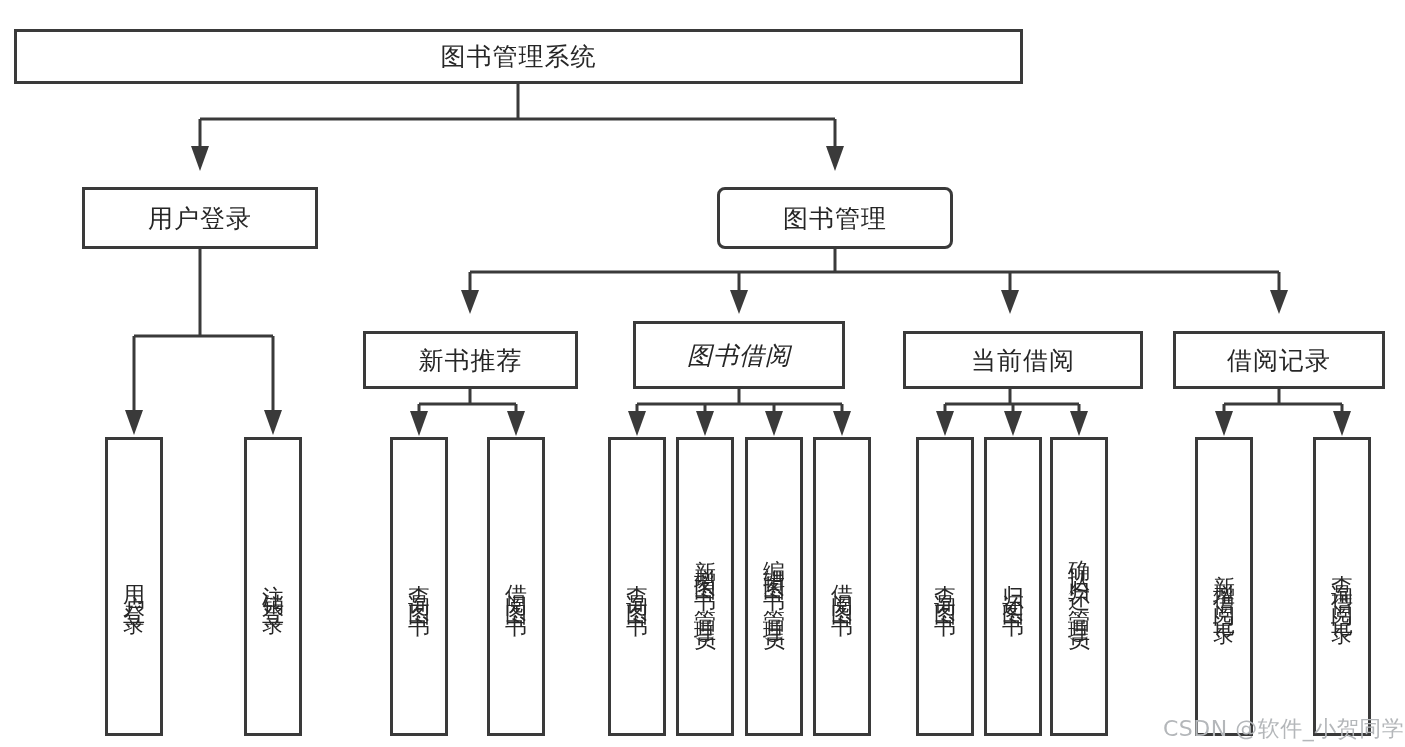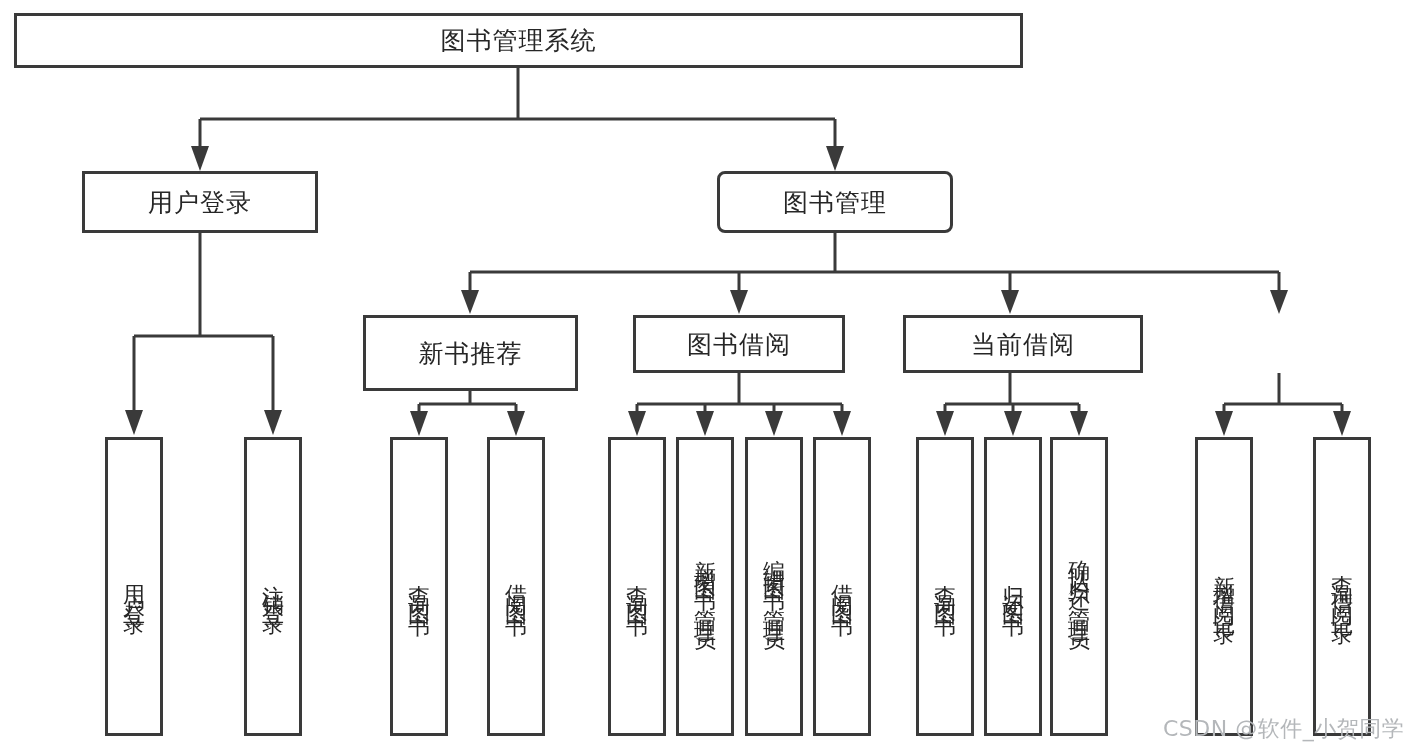--- a/index.html
+++ b/index.html
@@ -36,38 +36,39 @@
     border: 3px solid var(--line);
     color: var(--text);
     display: flex;
     align-items: center;
     justify-content: center;
   }
   .hbox {
     font-size: 25px;
     letter-spacing: 1px;
     white-space: nowrap;
+    margin-top: 16px;
   }
   .vbox {
     writing-mode: vertical-lr;
     text-orientation: mixed;
     font-size: 22px;
     letter-spacing: 10px;
     line-height: 1;
     width: 58px;
     top: 437px;
     height: 299px;
   }
 
   
   .n-root   { left: 14px;  top: 13px;  width: 1009px; height: 55px; }
   .n-login  { left: 82px;  top: 171px; width: 236px;  height: 62px; }
   .n-mgmt   { left: 717px; top: 171px; width: 236px;  height: 62px; border-radius: 8px; }
-  .n-newbook { left: 363px;  top: 315px; width: 215px; height: 76px; }
-  .n-borrow  { left: 633px;  top: 315px; width: 212px; height: 58px; }
+  .n-newbook { left: 363px;  top: 315px; width: 215px; height: 58px; }
+  .n-borrow  { left: 633px;  top: 305px; width: 212px; height: 68px; font-style: italic; }
   .n-current { left: 903px;  top: 315px; width: 240px; height: 58px; }
   .n-records { left: 1173px; top: 315px; width: 212px; height: 58px; }
 
   .v-1a { left: 105px;  }
   .v-1b { left: 244px;  }
   .v-2a { left: 390px;  }
   .v-2b { left: 487px;  }
   .v-3a { left: 608px;  }
   .v-3b { left: 676px;  }
   .v-3c { left: 745px;  }
@@ -144,20 +145,21 @@
   </svg>
 
   <div class="node hbox n-root">图书管理系统</div>
 
   <div class="node hbox n-login">用户登录</div>
   <div class="node hbox n-mgmt">图书管理</div>
 
   <div class="node hbox n-newbook">新书推荐</div>
   <div class="node hbox n-borrow">图书借阅</div>
   <div class="node hbox n-current">当前借阅</div>
+  <div class="node hbox n-records">借阅记录</div>
 
   <div class="node vbox v-1a">用户登录</div>
   <div class="node vbox v-1b">注销登录</div>
 
   <div class="node vbox v-2a">查询图书</div>
   <div class="node vbox v-2b">借阅图书</div>
 
   <div class="node vbox v-3a">查询图书</div>
   <div class="node vbox v-3b">新增图书（管理员）</div>
   <div class="node vbox v-3c">编辑图书（管理员）</div>

